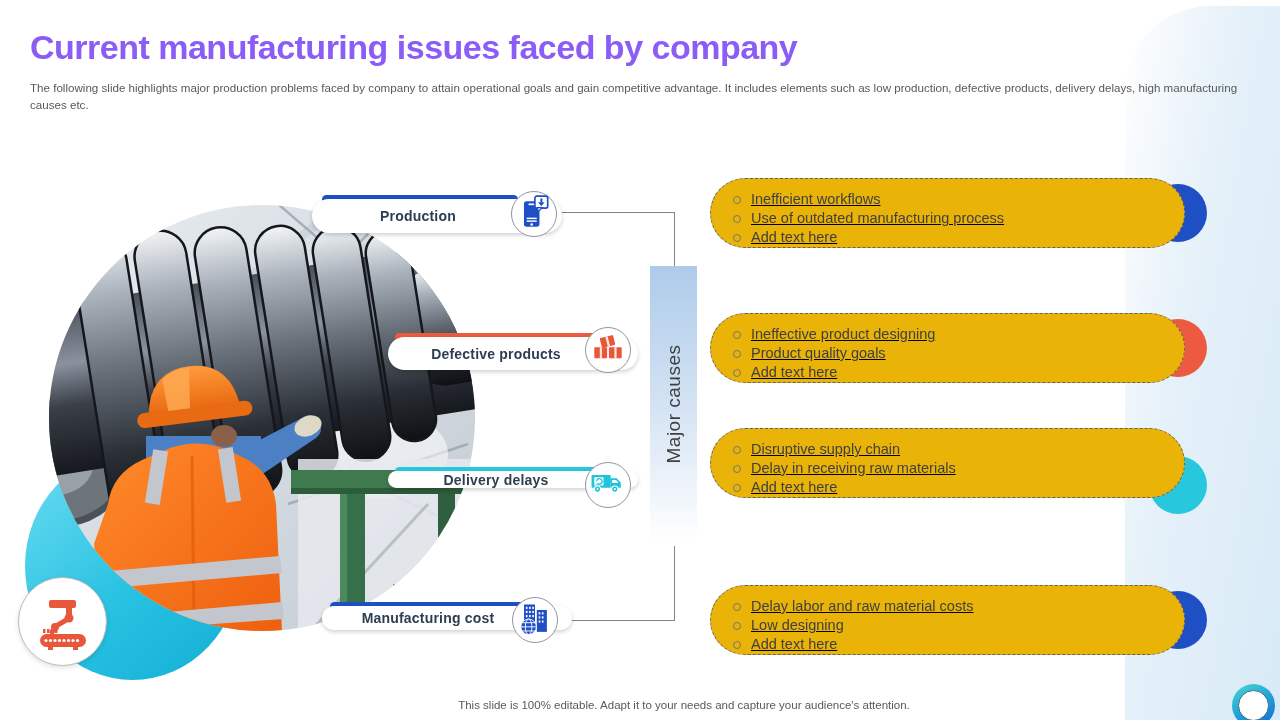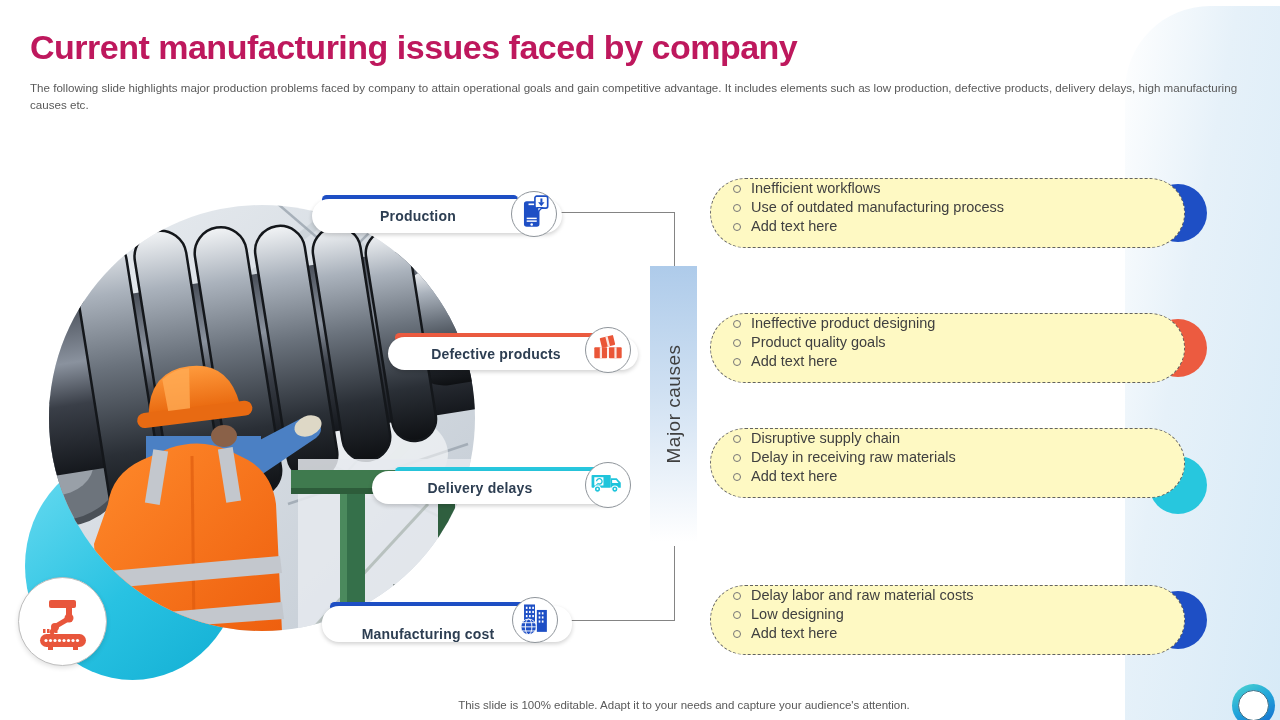--- a/index.html
+++ b/index.html
@@ -6,21 +6,21 @@
   html,body { width:1280px; height:720px; background:#fff; overflow:hidden;
               font-family:"Liberation Sans", sans-serif; }
   .slide { position:relative; width:1280px; height:720px; background:#ffffff; overflow:hidden; }
 
   
   .right-band { position:absolute; top:6px; right:0; width:155px; height:714px;
     border-top-left-radius:85px;
     background:linear-gradient(100deg, rgba(230,242,250,0) 0%, #e6f1f9 40%, #d7eaf7 100%); }
 
   .title { position:absolute; left:30px; top:28px; width:1000px;
-    font-size:34px; font-weight:700; color:#be185d; letter-spacing:-0.5px; }
+    font-size:34px; font-weight:700; color:#8b5cf6; letter-spacing:-0.5px; }
   .subtitle { position:absolute; left:30px; top:80px; width:1215px;
     font-size:11.6px; line-height:1.45; color:#595959; }
 
   
   .cyan-blob { position:absolute; left:25px; top:452px; width:215px; height:228px;
     border-radius:50%; background:linear-gradient(140deg,#67daf0 5%, #28c2e2 55%, #12aed3 100%); }
 
   .photo-wrap { position:absolute; left:48px; top:204px; width:428px; height:428px; }
 
   
@@ -52,35 +52,35 @@
   .icon-circle { position:absolute; width:46px; height:46px; border-radius:50%;
     background:#fff; border:1.4px solid #8f959b; display:flex; align-items:center; justify-content:center; }
 
   .bar-1 { left:322px; top:195px; width:196px; background:#1e4fc5; }
   .pill-1 { left:312px; top:199px; width:250px; height:34px; padding-right:38px; }
   .icn-1 { left:511px; top:191px; }
   .bar-2 { left:395px; top:333px; width:218px; background:#ec5b40; }
   .pill-2 { left:388px; top:337px; width:250px; height:33px; padding-right:34px; }
   .icn-2 { left:585px; top:327px; }
   .bar-3 { left:395px; top:467px; width:218px; background:#27c7de; }
-  .pill-3 { left:372px; top:471px; width:250px; height:33px; padding-right:34px; }
+  .pill-3 { left:388px; top:471px; width:250px; height:17px; padding-right:34px; }
   .icn-3 { left:585px; top:462px; }
   .bar-4 { left:330px; top:602px; width:216px; background:#1e4fc5; }
-  .pill-4 { left:322px; top:606px; width:250px; height:36px; padding-right:38px;align-items:flex-end; }
+  .pill-4 { left:322px; top:606px; width:250px; height:24px; padding-right:38px; }
   .icn-4 { left:512px; top:597px; }
 
   
   .crescent { position:absolute; width:58px; height:58px; border-radius:50%; }
   .cres-1 { left:1149px; top:184px; background:#1e4fc5; }
   .cres-2 { left:1149px; top:319px; background:#ec5b40; }
   .cres-3 { left:1149px; top:456px; background:#27c7de; }
   .cres-4 { left:1149px; top:591px; background:#1e4fc5; }
   .cause-box { position:absolute; left:710px; width:475px; height:70px;
-    background:#fef9c3; border:1.4px dashed #626262; border-radius:35px;
-    display:flex; flex-direction:column; justify-content:flex-start; padding-left:22px; }
+    background:#eab308; border:1.4px dashed #626262; border-radius:35px;
+    display:flex; flex-direction:column; justify-content:flex-end; padding-left:22px;text-decoration:underline; }
   .box-1 { top:178px; } .box-2 { top:313px; } .box-3 { top:428px; } .box-4 { top:585px; }
   .cause-box li { list-style:none; font-size:14.5px; color:#404040; line-height:19px;
     display:flex; align-items:center; }
   .cause-box li::before { content:""; width:6px; height:6px; border:1.1px solid #767676;
     border-radius:50%; margin-right:10px; flex:0 0 auto; }
 
   .footer { position:absolute; left:0; top:699px; width:1280px; text-align:center;
     font-size:11.5px; color:#595959;margin-left:44px; }
 
   .ring { position:absolute; left:1232px; top:684px; width:43px; height:43px; border-radius:50%;

